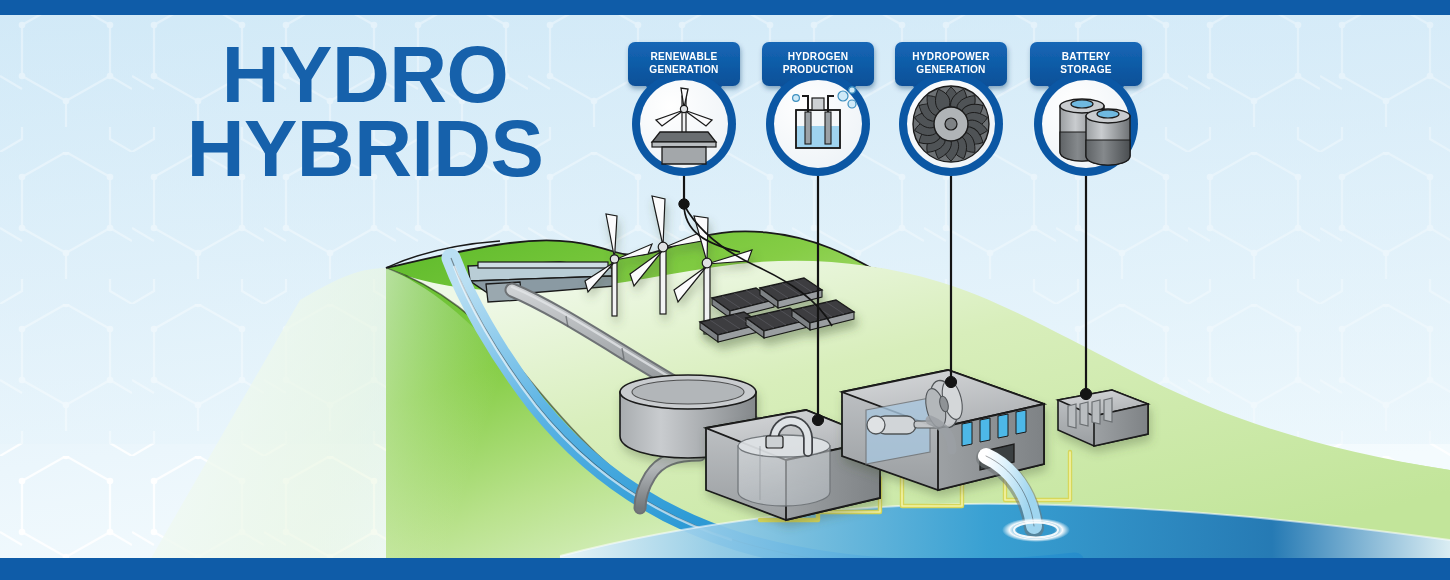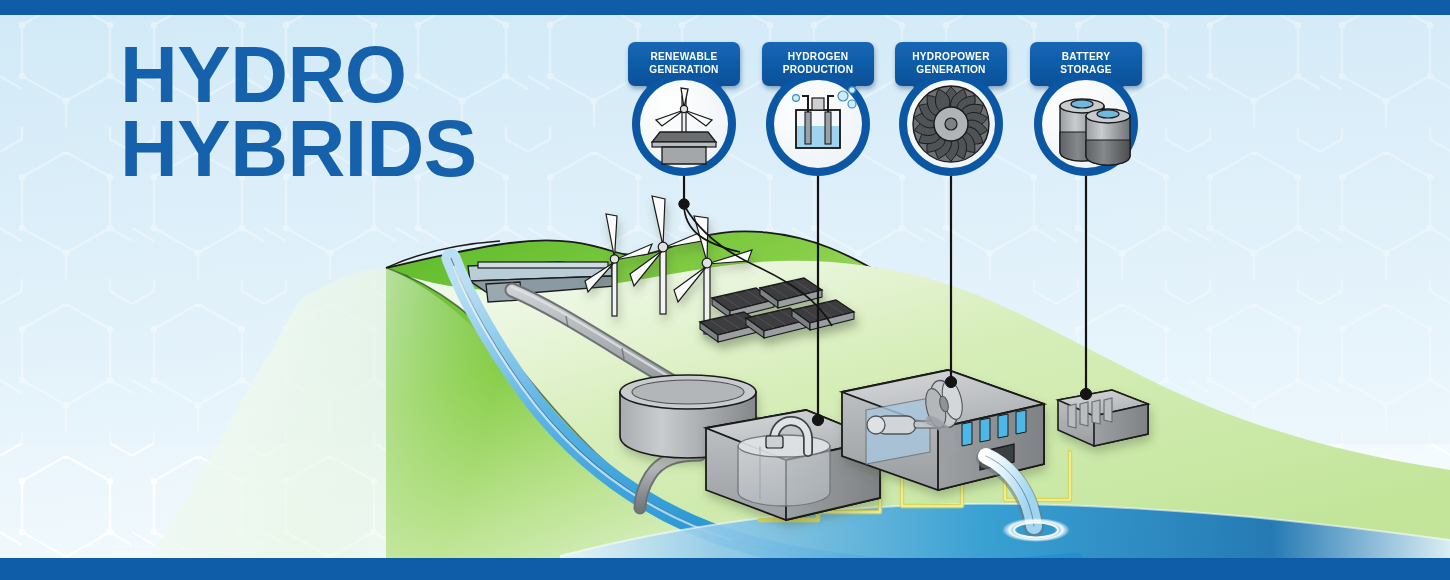--- a/index.html
+++ b/index.html
@@ -1,21 +1,21 @@
 <!DOCTYPE html>
 <html><head>
 <meta charset="utf-8">
 <style>
   html,body{margin:0;padding:0;background:#fff;}
   body{width:1450px;height:580px;overflow:hidden;
        font-family:"Liberation Sans","DejaVu Sans",sans-serif;}
   #stage{position:relative;width:1450px;height:580px;overflow:hidden;background:#e8f3fb;}
   .layer{position:absolute;left:0;top:0;width:1450px;height:580px;}
   svg{display:block;}
-  #title{position:absolute;left:120px;top:38px;width:490px;text-align:left;
+  #title{position:absolute;left:120px;top:38px;width:490px;text-align:center;
          line-height:0.93;letter-spacing:-0.5px;}
   #title .tl{display:block;font-size:80px;font-weight:bold;color:#1661ab;}
   .badge-label{position:absolute;text-align:center;color:#fff;font-weight:bold;
       font-size:11.5px;line-height:12.5px;letter-spacing:0.3px;
       font-family:"Liberation Sans","DejaVu Sans",sans-serif;
       text-transform:uppercase;transform:scaleX(0.88);transform-origin:50% 50%;
       pointer-events:none;white-space:pre-line;}
 </style>
 </head>
 <body>

